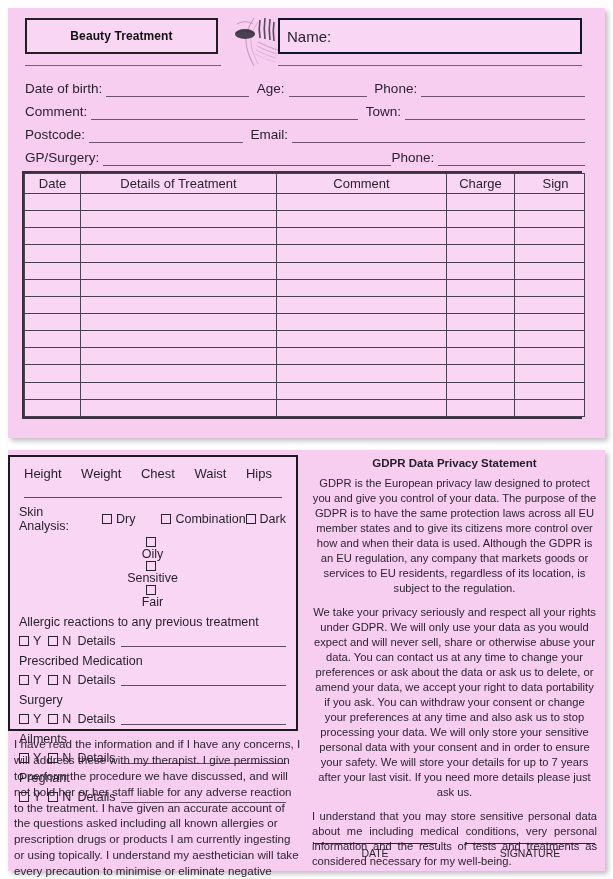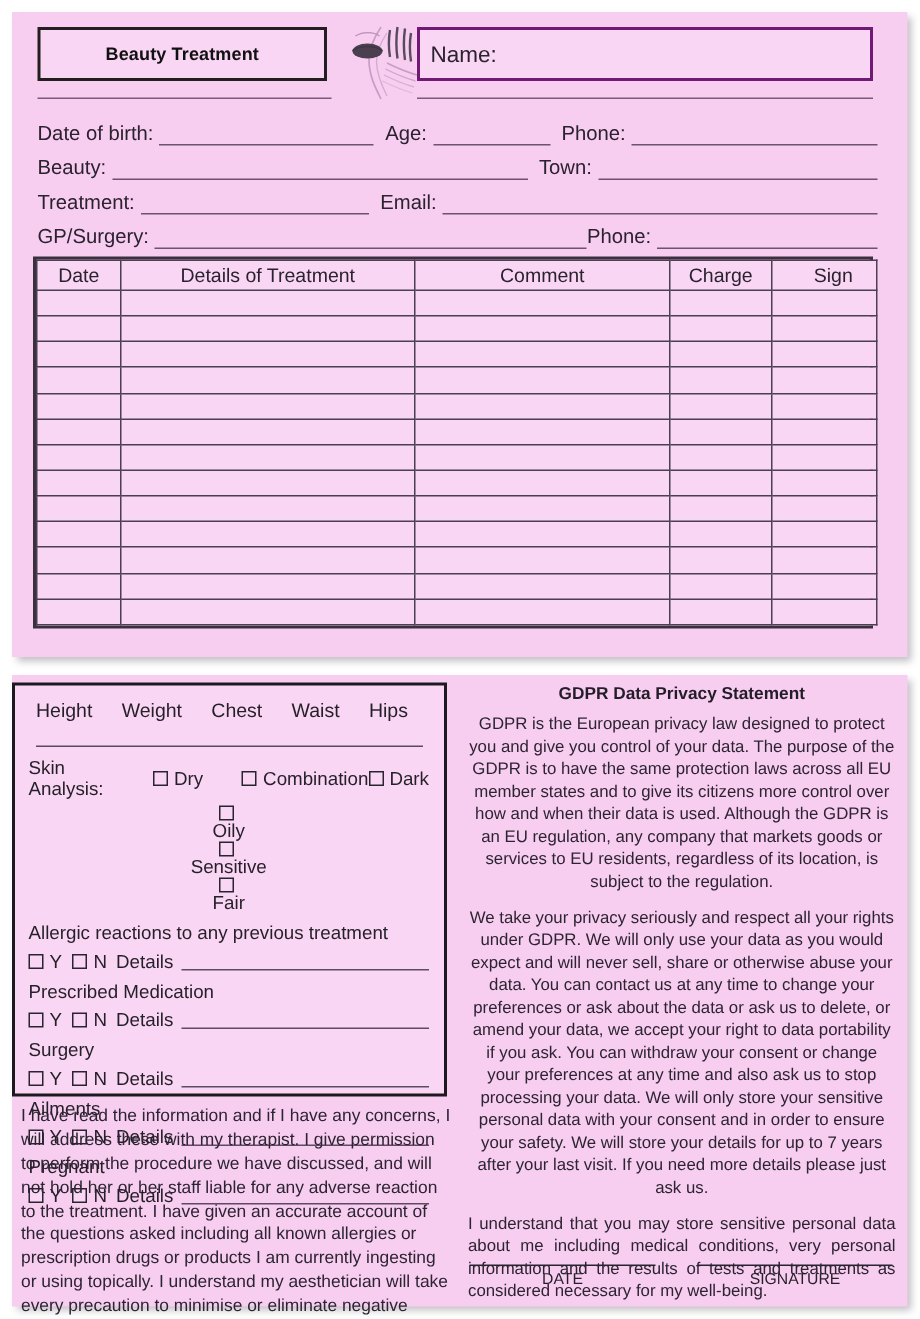--- a/index.html
+++ b/index.html
@@ -27,21 +27,21 @@
     border: 2px solid #231f20; background: #f9d6f3;
     display:flex; align-items:center; justify-content:center;
   }
   .title-box span {
     font-size: 12px; font-weight: 700; color:#111; letter-spacing:0.1px;
     font-family:"Liberation Sans", sans-serif;
   }
   .face-logo { position:absolute; left:216px; top:4px; width:66px; height:58px; }
   .name-box {
     position:absolute; left:270px; top:10px; width:304px; height:36px;
-    border:2px solid #701a75; background:#f9d6f3;
+    border:2px solid #0f172a; background:#f9d6f3;
     display:flex; align-items:center;
   }
   .name-box span { font-size:15px; color:#2b2230; padding-left:7px; }
 
   .hdr-rule-l { position:absolute; left:17px; top:57px; width:196px; height:1px; background:#7a5b79; }
   .hdr-rule-r { position:absolute; left:270px; top:57px; width:304px; height:1px; background:#7a5b79; }
 
   
   .fields { position:absolute; left:17px; top:66px; width:560px; }
   .frow {
@@ -167,29 +167,29 @@
         <span class="fline" style="width:150px"></span>
         <span class="fgap"></span>
         <span class="flabel">Age:</span>
         <span class="fline" style="width:82px"></span>
         <span class="fgap"></span>
         <span class="flabel">Phone:</span>
         <span class="fline" style="width:172px"></span>
       </div>
 
       <div class="frow">
-        <span class="flabel">Beauty:</span>
+        <span class="flabel">Comment:</span>
         <span class="fline" style="width:288px"></span>
         <span class="fgap"></span>
         <span class="flabel">Town:</span>
         <span class="fline" style="width:194px"></span>
       </div>
 
       <div class="frow">
-        <span class="flabel">Treatment:</span>
+        <span class="flabel">Postcode:</span>
         <span class="fline" style="width:154px"></span>
         <span class="fgap"></span>
         <span class="flabel">Email:</span>
         <span class="fline" style="width:294px"></span>
       </div>
 
       <div class="frow">
         <span class="flabel">GP/Surgery:</span>
         <span class="fline" style="width:310px"></span>
         <span class="flabel">Phone:</span>

